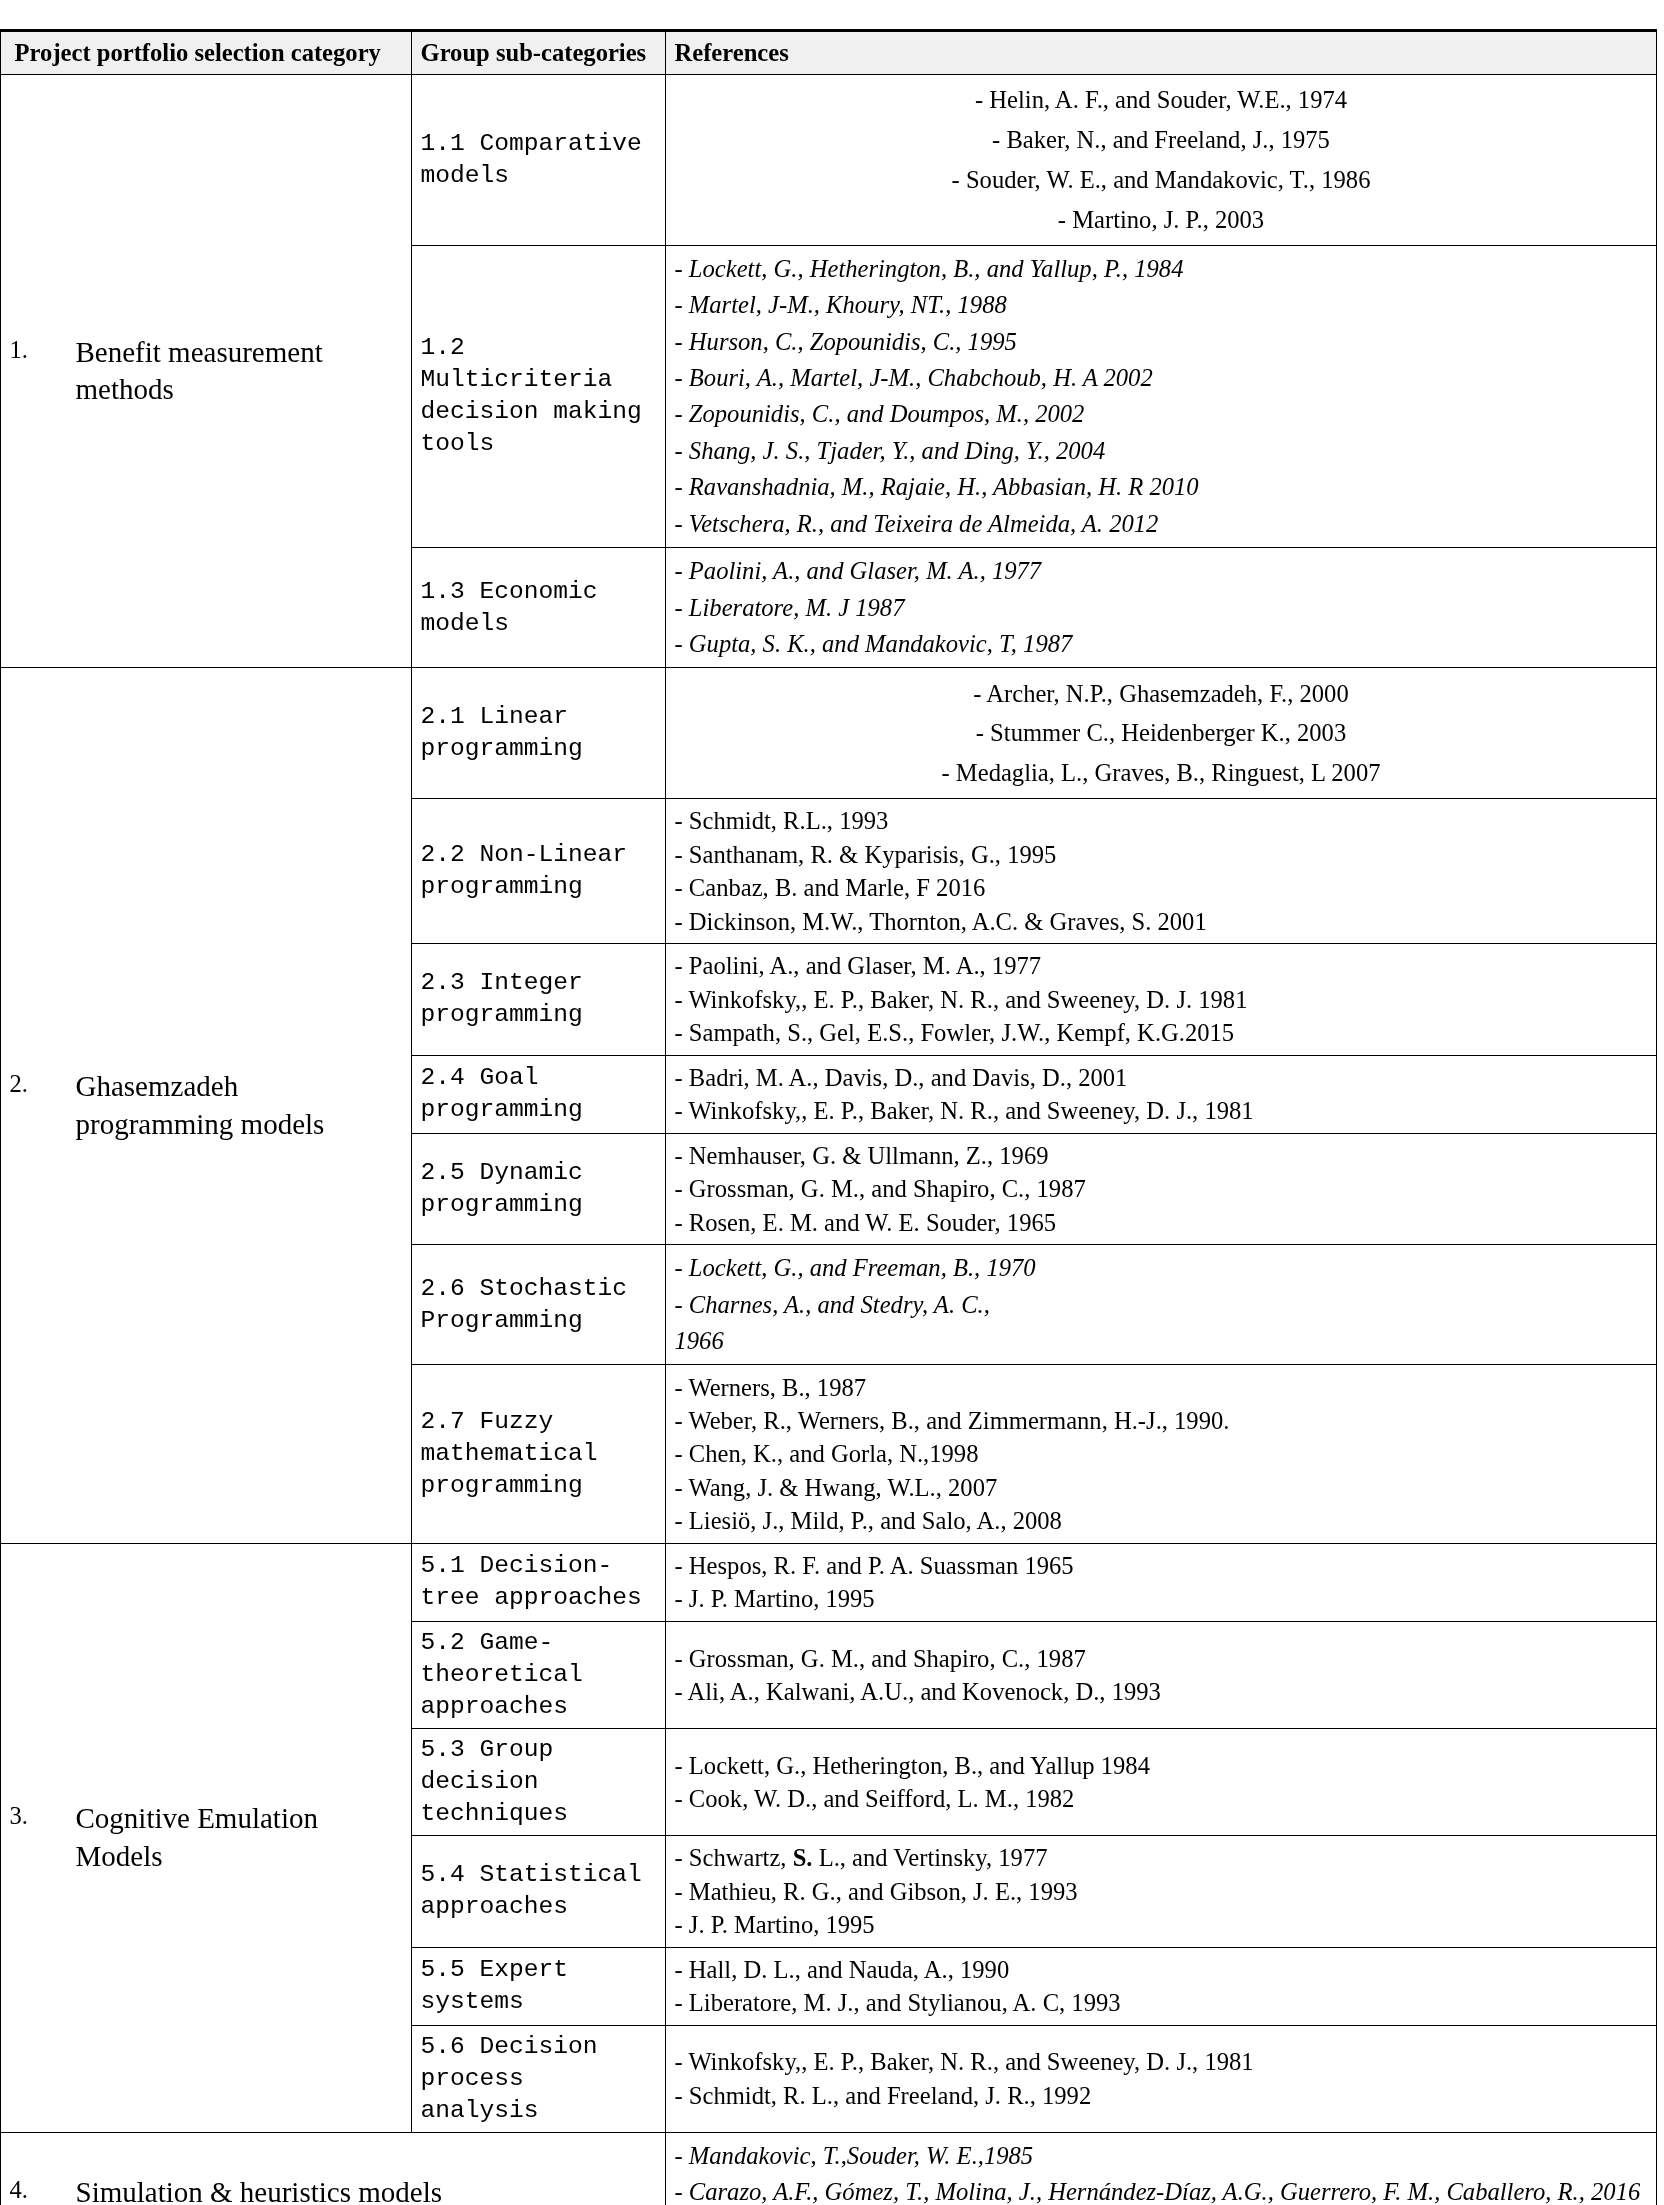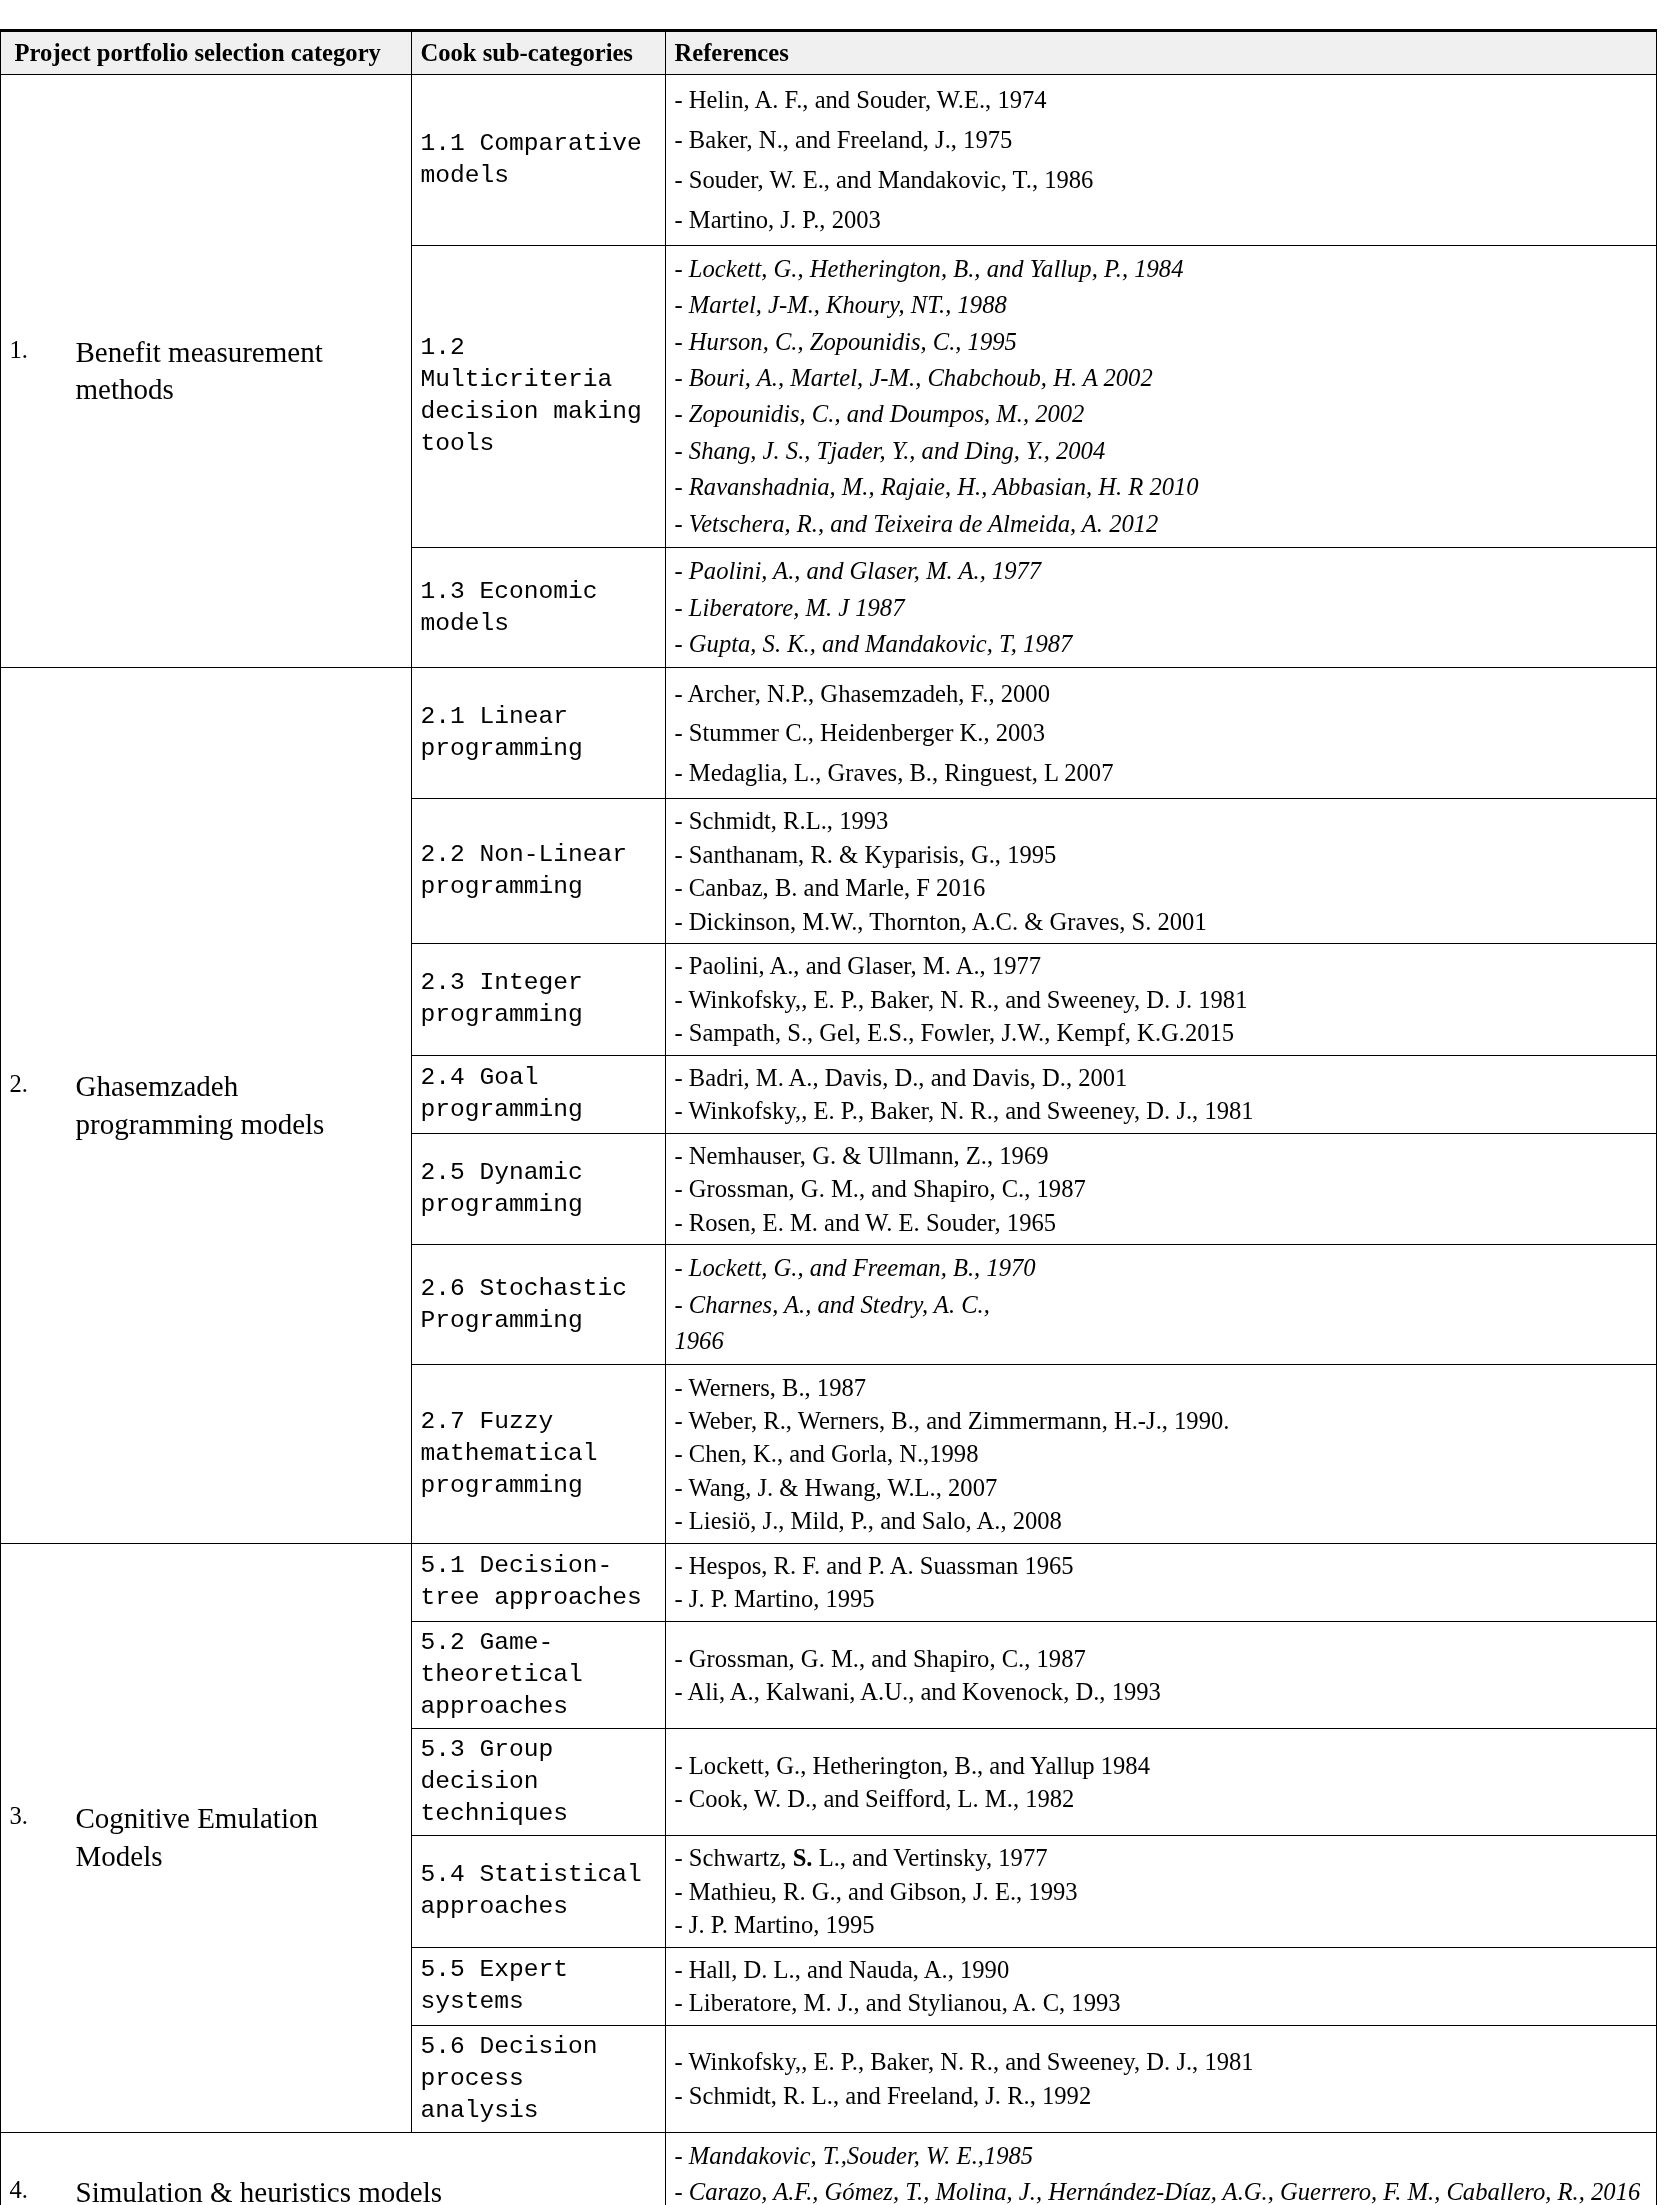--- a/index.html
+++ b/index.html
@@ -87,37 +87,37 @@
   }
   .ref-line {
     font-size: 24.6px;
     line-height: 1.36;
     white-space: nowrap;
   }
   .ref-line.wrap { white-space: normal; }
   .ref-line b { font-weight: bold; }
 
   
-  td.ref-cell.loose .ref-line { line-height: 1.62; }
+  td.ref-cell.loose .ref-line { line-height: 1.62; text-align: center; }
   td.ref-cell.semiloose .ref-line { line-height: 1.48; font-style: italic; }
 </style>
 </head>
 <body>
 
 <div class="page">
   <table class="portfolio-table">
     <colgroup>
       <col class="c1">
       <col class="c2">
       <col class="c3">
     </colgroup>
     <thead>
       <tr>
         <th class="h1">Project portfolio selection category</th>
-        <th>Cook sub-categories</th>
+        <th>Group sub-categories</th>
         <th>References</th>
       </tr>
     </thead>
     <tbody id="tbody">
         <tr>
           <td class="cat-cell" rowspan="3">
             <div class="cat-wrap">
               <span class="cat-num">1.</span>
               <span class="cat-label">Benefit measurement methods</span>
             </div>

